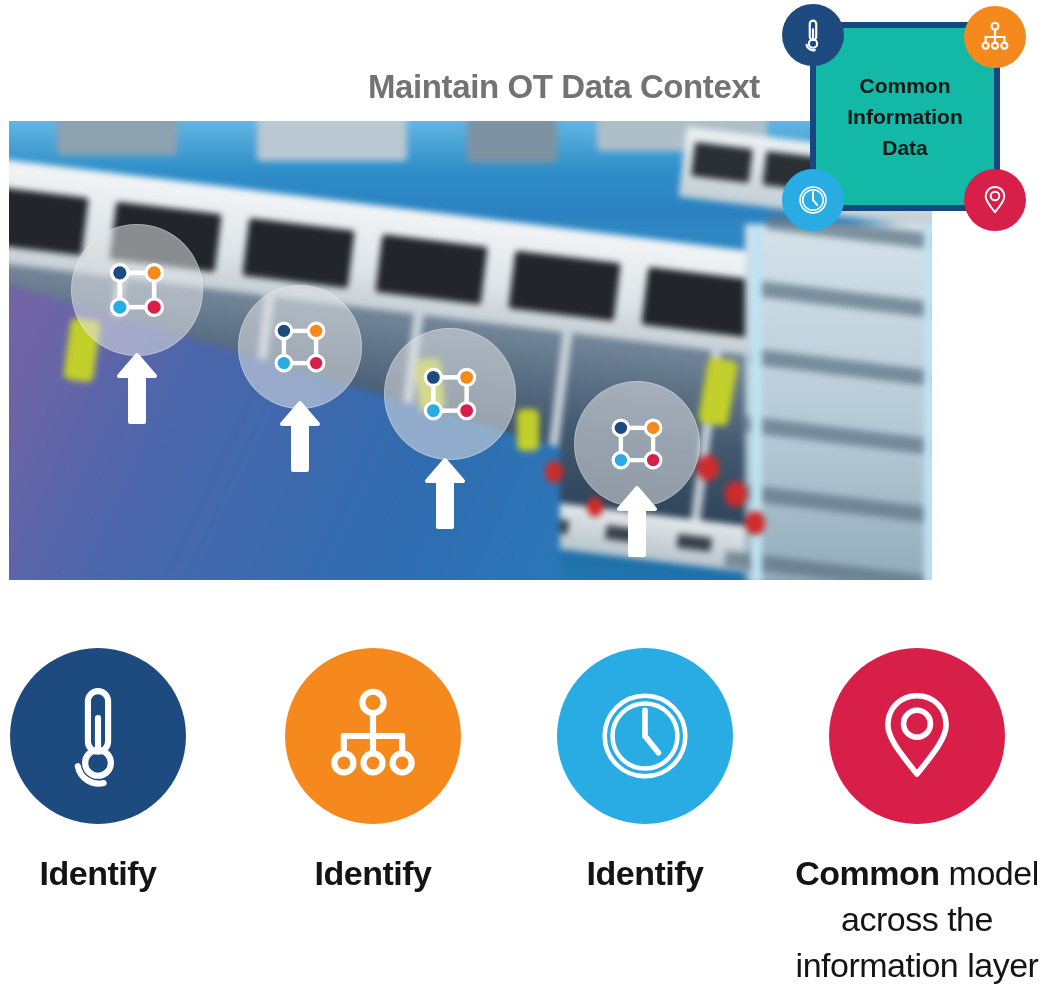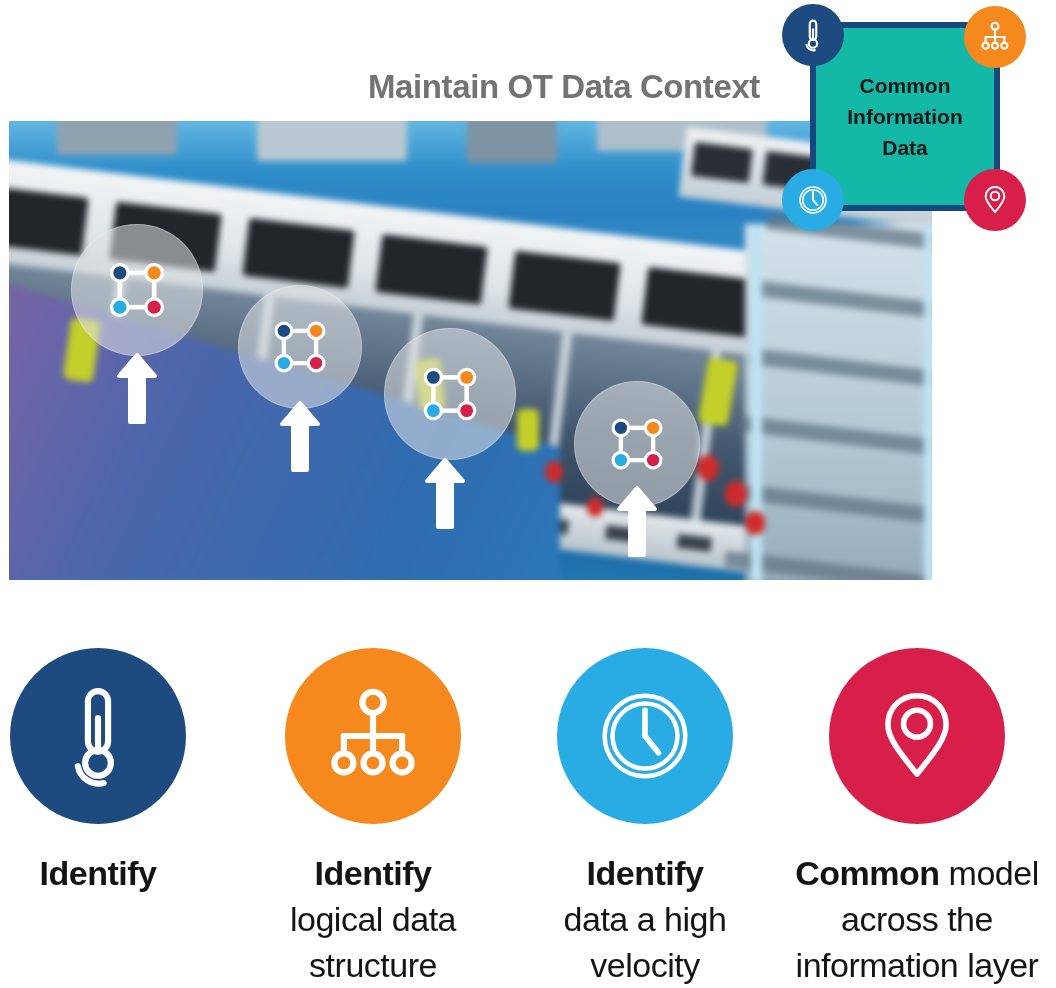--- a/index.html
+++ b/index.html
@@ -259,22 +259,22 @@
     <svg viewBox="0 0 100 100" fill="none" stroke="#ffffff" stroke-width="5" stroke-linecap="round" stroke-linejoin="round">
       <path d="M50 14 C35 14 24 25.5 24 40 C24 51 33 63 50 84 C67 63 76 51 76 40 C76 25.5 65 14 50 14 Z"></path>
       <circle cx="50" cy="39" r="12"></circle>
     </svg>
   </div>
 
   <div class="steplabel" style="left:-7px;width:210px;">
     <span class="b">Identify</span>
   </div>
   <div class="steplabel" style="left:267px;width:212px;">
-    <span class="b">Identify</span><span>logical data structure</span>
+    <span class="b">Identify</span>
   </div>
   <div class="steplabel" style="left:559px;width:172px;">
-    <span class="b">Identify</span><span>data a high velocity</span>
+    <span class="b">Identify</span>
   </div>
   <div class="steplabel inline-bold" style="left:777px;width:280px;">
     <span class="b">Common</span> <span>model across the information layer</span>
   </div>
 
 </div>
 
 </body></html>

